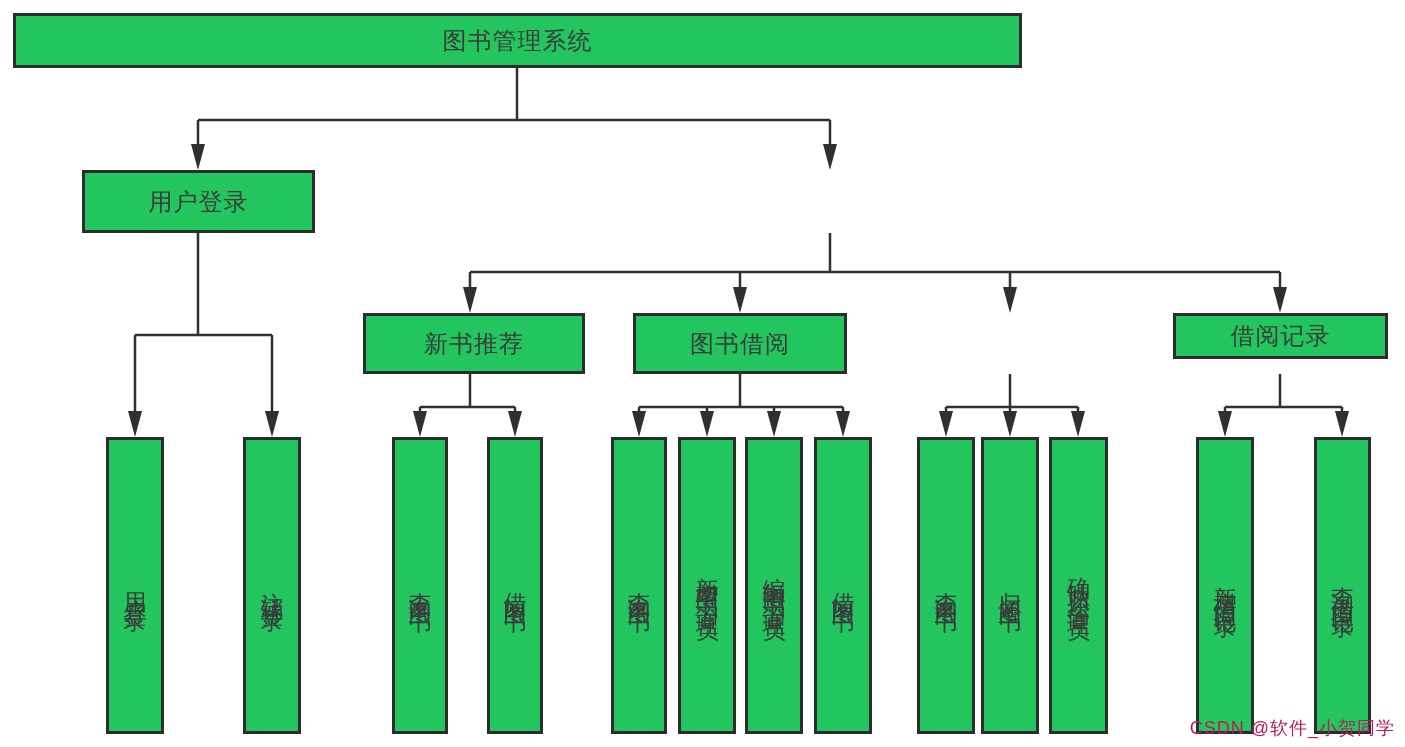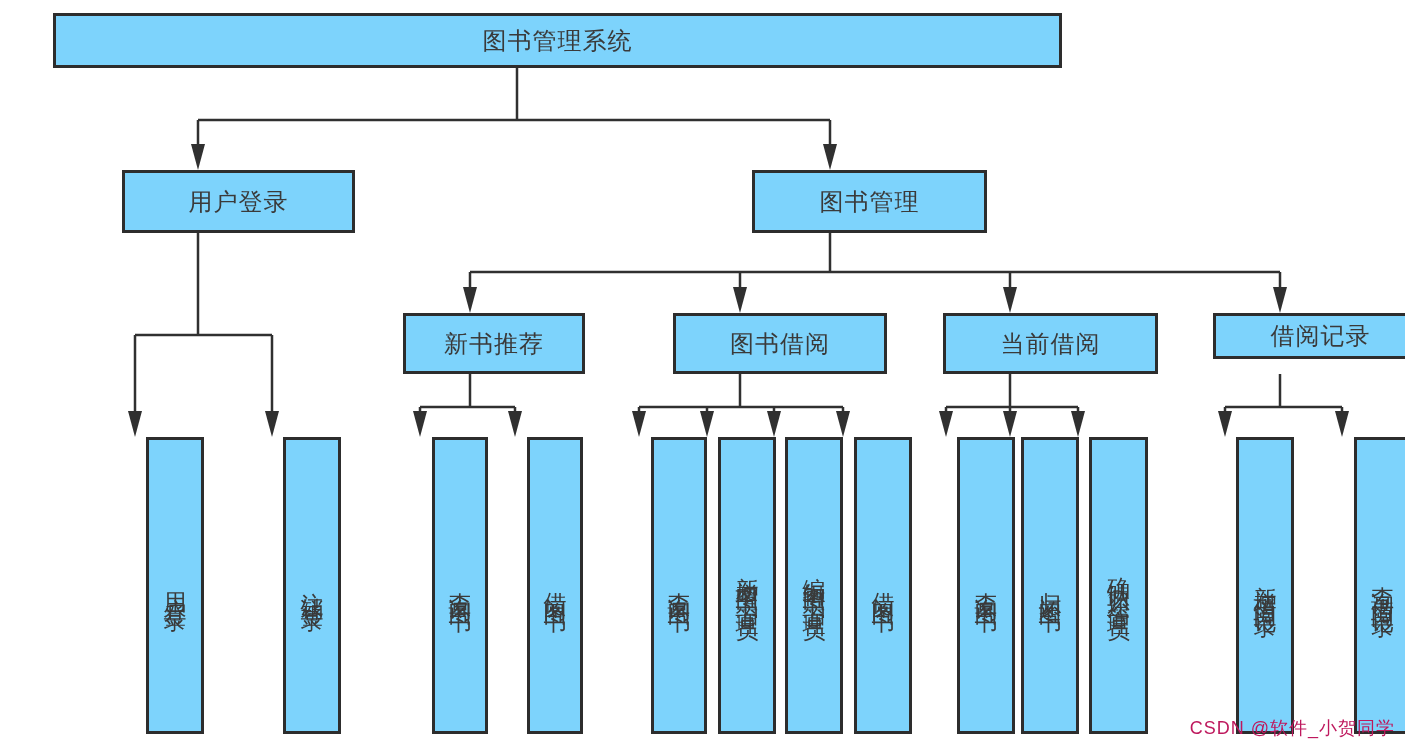--- a/index.html
+++ b/index.html
@@ -9,27 +9,26 @@
     background:#ffffff;
     font-family:"Liberation Sans","DejaVu Sans",sans-serif;
     overflow:hidden;
   }
   .wires{position:absolute;left:0;top:0;z-index:0;}
   .wires path{stroke:#303030;stroke-width:2.5;fill:none;}
   .wires polygon{fill:#303030;stroke:none;}
   .node{
     position:absolute;
     box-sizing:border-box;
-    background:#7dd3fc;
+    background:#22c55e;
     border:3px solid #2d2d2d;
     color:#3a3a3a;
     display:flex;align-items:center;justify-content:center;
     z-index:1;
     text-align:center;
-    margin-left:40px;
   }
   .node.h{font-size:24px;letter-spacing:1px;}
   .node.v{
     writing-mode:vertical-rl;
     text-orientation:mixed;
     font-size:23px;
     letter-spacing:6px;
     line-height:1;
   }
   .watermark{
@@ -79,25 +78,23 @@
     <polygon points="1078,437 1071,411 1085,411"></polygon>
 
     <path d="M1280 374 V407 M1225 407 H1342 M1225 407 V414 M1342 407 V414"></path>
     <polygon points="1225,437 1218,411 1232,411"></polygon>
     <polygon points="1342,437 1335,411 1349,411"></polygon>
   </svg>
 
   <div class="node h" style="left:13px;top:13px;width:1009px;height:55px;">图书管理系统</div>
 
   <div class="node h" style="left:82px;top:170px;width:233px;height:63px;">用户登录</div>
-  <div class="node h" style="left:712px;top:170px;width:235px;height:63px;">图书管理</div>
 
-  <div class="node h" style="left:363px;top:313px;width:182px;height:61px;">新书推荐</div>
+  <div class="node h" style="left:363px;top:313px;width:222px;height:61px;">新书推荐</div>
   <div class="node h" style="left:633px;top:313px;width:214px;height:61px;">图书借阅</div>
-  <div class="node h" style="left:903px;top:313px;width:215px;height:61px;">当前借阅</div>
   <div class="node h" style="left:1173px;top:313px;width:215px;height:46px;">借阅记录</div>
 
   <div class="node v" style="left:106px;top:437px;width:58px;height:297px;">用户登录</div>
   <div class="node v" style="left:243px;top:437px;width:58px;height:297px;">注销登录</div>
 
   <div class="node v" style="left:392px;top:437px;width:56px;height:297px;">查询图书</div>
   <div class="node v" style="left:487px;top:437px;width:56px;height:297px;">借阅图书</div>
 
   <div class="node v" style="left:611px;top:437px;width:56px;height:297px;">查询图书</div>
   <div class="node v" style="left:678px;top:437px;width:58px;height:297px;">新增图书（管理员）</div>

